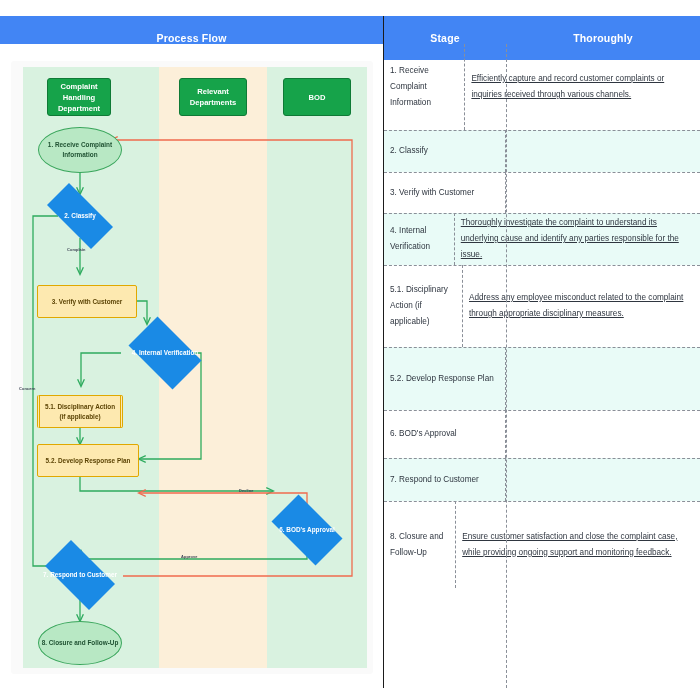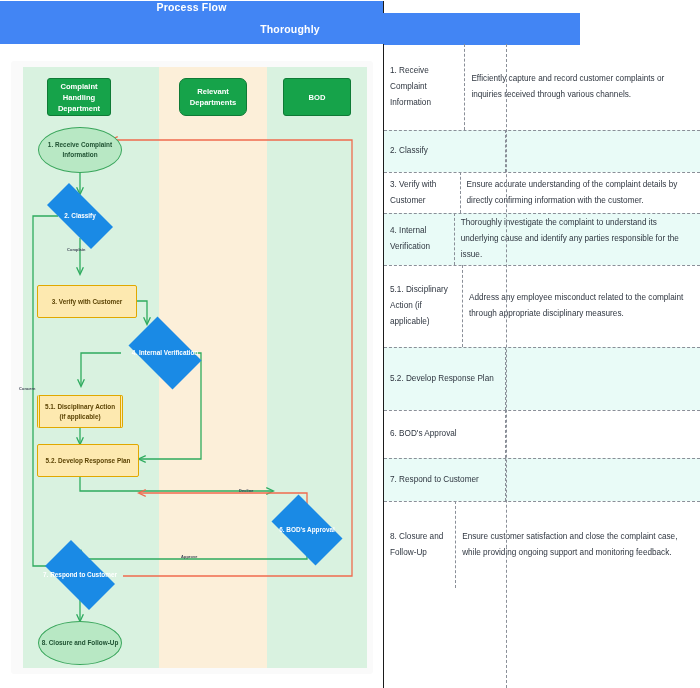--- a/index.html
+++ b/index.html
@@ -16,25 +16,24 @@
   }
   #root {
     position: relative;
     width: 700px;
     height: 688px;
   }
 
   
   .header {
     position: absolute;
-    left: 0; top: 1px;
-    width: 580px;
+    left: 0; top: 16px;
+    width: 700px;
     height: 44px;
     display: flex;
-    flex-direction: column;
   }
   .hcell {
     background: #4285f4;
     color: #ffffff;
     font-size: 10.5px;
     font-weight: bold;
     letter-spacing: .2px;
     display: flex;
     align-items: center;
     justify-content: center;
@@ -152,41 +151,42 @@
     box-sizing: border-box;
     font-size: 8.2px;
     line-height: 1.95;
     color: #2f3640;
     display: flex;
     flex-direction: column;
     justify-content: center;
     padding: 4px 6px;
   }
   .tcell.stage { width: 122px; border-right: 1px dashed #8a8f98; }
-  .tcell.desc  { flex: 1 1 auto; }
+  .tcell.desc  { flex: 1 1 auto; text-decoration: underline; }
   .rowsep {
     position: absolute;
     left: 0; width: 316px;
     border-top: 1px dashed #8a8f98;
     height: 0;
   }
   .vline {
     position: absolute;
     left: 122px; top: 0;
     width: 0; height: 644px;
     border-left: 1px dashed #8a8f98;
   }
 </style>
 </head>
 <body>
 
 <div id="root">
 
   <div class="header">
     <div class="hcell flow">Process Flow</div>
+    <div class="hcell stage">Stage</div>
     <div class="hcell desc">Thoroughly</div>
   </div>
 
   <div class="flow-panel">
     <div class="flow-inner">
 
       <div class="lanes">
         <div class="lane l1"></div>
         <div class="lane l2"></div>
         <div class="lane l3"></div>
@@ -227,21 +227,21 @@
 
           <path d="M296,444 L296,432 L128,432" marker-end="url(#ar)"></path>
 
           <path d="M112,515 L341,515 L341,79 L100,79" marker-end="url(#ar)"></path>
         </g>
       </svg>
 
       <div class="lane-hd" style="left:36px;  top:17px; width:64px; height:38px;">
         <span>Complaint Handling Department</span>
       </div>
-      <div class="lane-hd" style="left:168px; top:17px; width:68px; height:38px;border-radius:7px;">
+      <div class="lane-hd" style="left:168px; top:17px; width:68px; height:38px;">
         <span>Relevant Departments</span>
       </div>
       <div class="lane-hd" style="left:272px; top:17px; width:68px; height:38px;">
         <span>BOD</span>
       </div>
 
       <div class="node ellipse" style="left:27px; top:66px; width:84px; height:46px;">
         <span>1. Receive Complaint Information</span>
       </div>
 
@@ -294,21 +294,20 @@
 
     <div class="trow" style="height:86px;">
       <div class="tcell stage">1. Receive Complaint Information</div>
       <div class="tcell desc">Efficiently capture and record customer complaints or inquiries received through various channels.</div>
     </div>
     <div class="trow alt" style="height:42px;">
       <div class="tcell stage">2. Classify</div>
     </div>
     <div class="trow" style="height:41px;">
       <div class="tcell stage">3. Verify with Customer</div>
-      <div class="tcell desc">Ensure accurate understanding of the complaint details by directly confirming information with the customer.</div>
     </div>
     <div class="trow alt" style="height:52px;">
       <div class="tcell stage">4. Internal Verification</div>
       <div class="tcell desc">Thoroughly investigate the complaint to understand its underlying cause and identify any parties responsible for the issue.</div>
     </div>
     <div class="trow" style="height:82px;">
       <div class="tcell stage">5.1. Disciplinary Action (if applicable)</div>
       <div class="tcell desc">Address any employee misconduct related to the complaint through appropriate disciplinary measures.</div>
     </div>
     <div class="trow alt" style="height:63px;">

